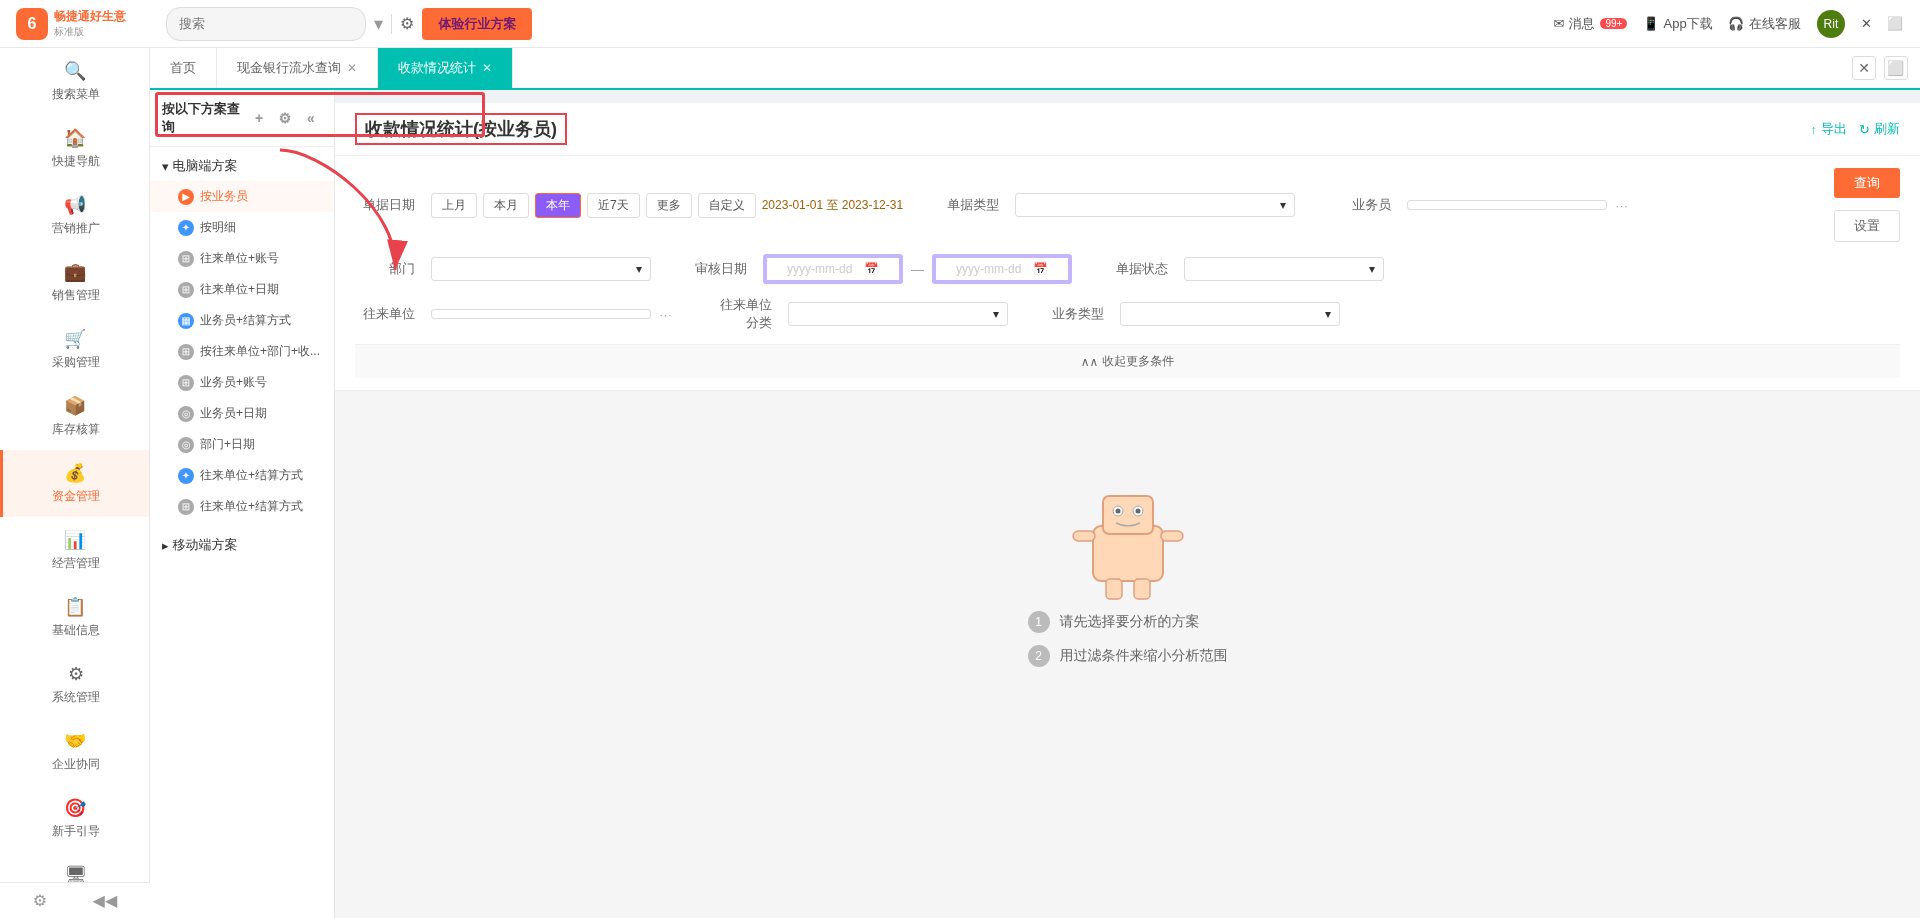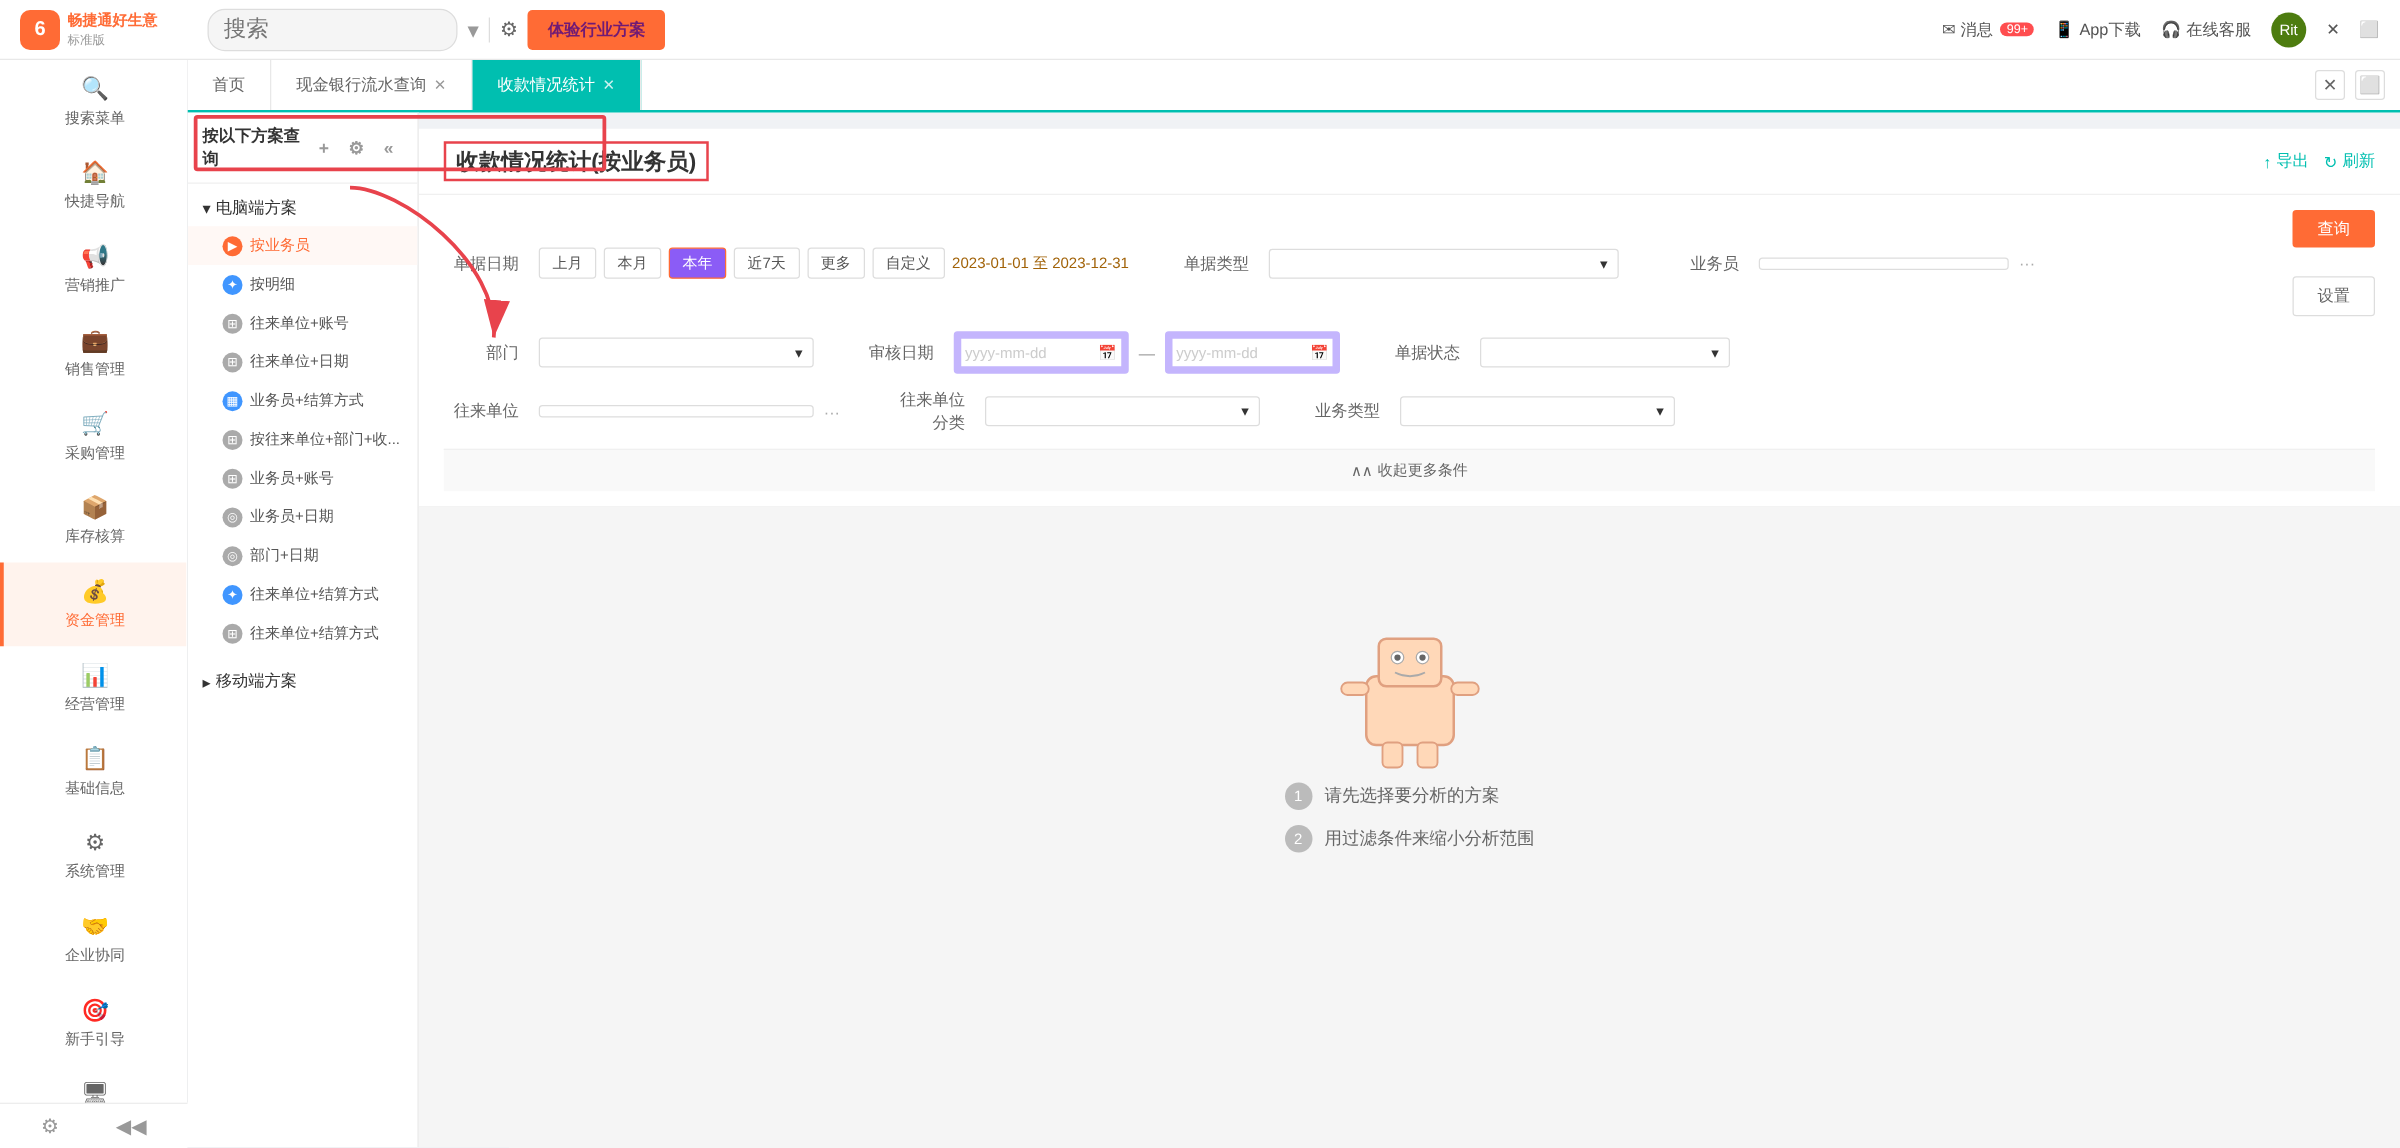--- a/index.html
+++ b/index.html
@@ -37,21 +37,21 @@
       gap: 8px;
     }
     .search-box {
       width: 200px;
       height: 16px;
       border: 1px solid #ddd;
       border-radius: 14px;
       padding: 16px 12px;
       background: #f5f5f5;
       color: #999;
-      font-size: 18px;
+      font-size: 13px;
     }
     .header-trial-btn {
       height: 32px;
       background: #ff6b35;
       color: #701a75;
       border: none;
       border-radius: 4px;
       padding: 0 16px;
       cursor: pointer;
       font-size: 13px;
@@ -342,23 +342,23 @@
       background: #fff;
       cursor: pointer;
       min-width: 200px;
       justify-content: space-between;
       font-size: 12px;
       color: #333;
     }
     .filter-select-wide { min-width: 280px; }
     .filter-dash { color: #999; margin: 0 4px; }
     .filter-date-input {
-      border: 6px solid #c4b5fd;
+      border: 4px solid #c4b5fd;
       border-radius: 3px;
-      padding: 4px 3px;
+      padding: 4px 20px;
       width: 120px;
       font-size: 12px;
       color: #999;
     }
     .calendar-icon { color: #aaa; margin-left: 4px; cursor: pointer; }
     .collapse-btn {
       display: flex;
       align-items: center;
       justify-content: center;
       width: 100%;
@@ -384,21 +384,21 @@
       color: #666;
       border: 1px solid #ddd;
       border-radius: 3px;
       padding: 6px 16px;
       cursor: pointer;
       font-size: 13px;
     }
     .btn-group {
       display: flex;
       flex-direction: column;
-      gap: 23px;
+      gap: 12px;
       margin-left: auto;
     }
 
     
     .empty-state {
       flex: 1;
       display: flex;
       flex-direction: column;
       align-items: center;
       justify-content: flex-start;

